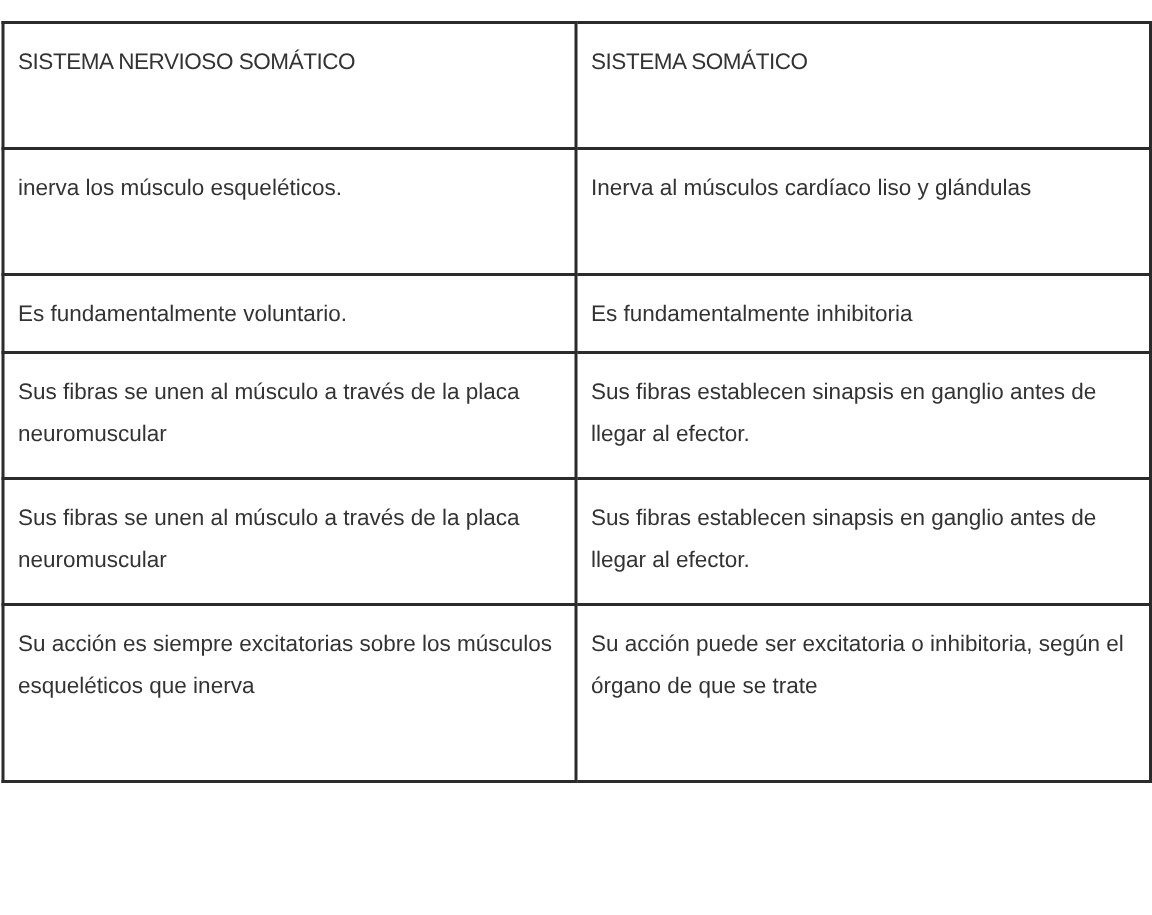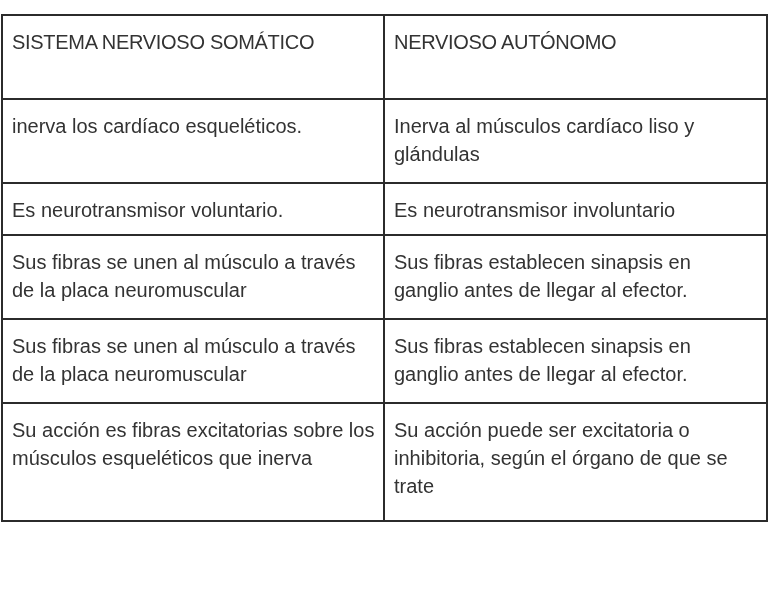--- a/index.html
+++ b/index.html
@@ -1,20 +1,20 @@
 <!DOCTYPE html>
 <html><head>
 <meta charset="utf-8">
 <style>
   html, body { margin: 0; padding: 0; background: #ffffff; }
   body { width: 768px; height: 610px; position: relative; overflow: hidden; }
   table.cmp {
     position: absolute; left: 1px; top: 14px;
     width: 765px; border-collapse: collapse; table-layout: fixed;
-    font-family: "Liberation Sans", sans-serif; font-size: 20px; line-height: 28px;
+    font-family: "Liberation Sans", sans-serif; font-size: 15px; line-height: 28px;
     color: #333333;
   }
   table.cmp td {
     border: 2px solid #2b2b2b; vertical-align: top;
     padding: 12px 8px 10px 9px; word-wrap: break-word;
   }
   col.c1 { width: 382px; } col.c2 { width: 383px; }
   tr.h0 td { height: 60px; }
   tr.h1 td { height: 60px; }
   tr.h2 td { height: 27px; }
@@ -28,36 +28,36 @@
 <body>
 
 <table class="cmp">
   <colgroup>
       <col class="c1">
       <col class="c2">
     </colgroup>
   <tbody>
       <tr class="h0">
     <td class="hdr">SISTEMA NERVIOSO SOMÁTICO</td>
-    <td class="hdr">NERVIOSO AUTÓNOMO</td>
+    <td class="hdr">SISTEMA SOMÁTICO</td>
   </tr>
   <tr class="h1">
-    <td>inerva los cardíaco esqueléticos.</td>
+    <td>inerva los músculo esqueléticos.</td>
     <td>Inerva al músculos cardíaco liso y glándulas</td>
   </tr>
   <tr class="h2">
-    <td>Es neurotransmisor voluntario.</td>
-    <td>Es neurotransmisor involuntario</td>
+    <td>Es fundamentalmente voluntario.</td>
+    <td>Es fundamentalmente inhibitoria</td>
   </tr>
   <tr class="h3">
     <td>Sus fibras se unen al músculo a través de la placa neuromuscular</td>
     <td>Sus fibras establecen sinapsis en ganglio antes de llegar al efector.</td>
   </tr>
   <tr class="h4">
     <td>Sus fibras se unen al músculo a través de la placa neuromuscular</td>
     <td>Sus fibras establecen sinapsis en ganglio antes de llegar al efector.</td>
   </tr>
   <tr class="h5">
-    <td>Su acción es fibras excitatorias sobre los músculos esqueléticos que inerva</td>
+    <td>Su acción es siempre excitatorias sobre los músculos esqueléticos que inerva</td>
     <td>Su acción puede ser excitatoria o inhibitoria, según el órgano de que se trate</td>
   </tr>
 </tbody>
   </table>
 
 </body></html>

